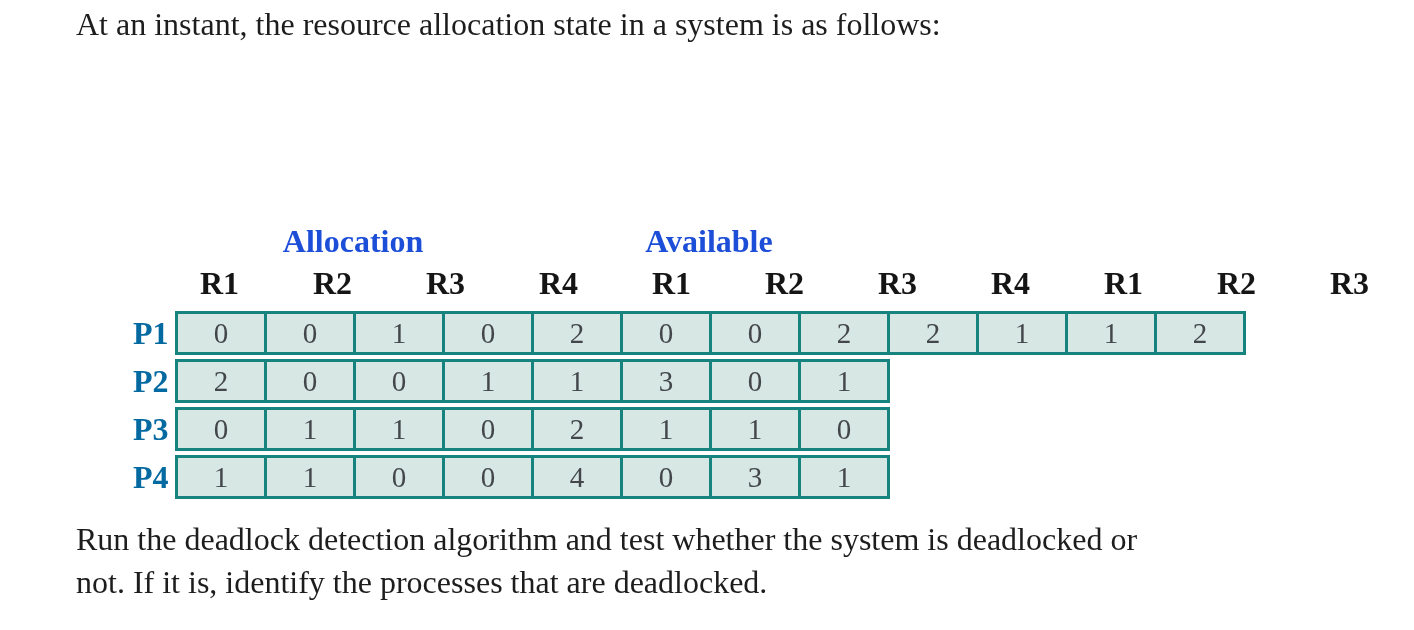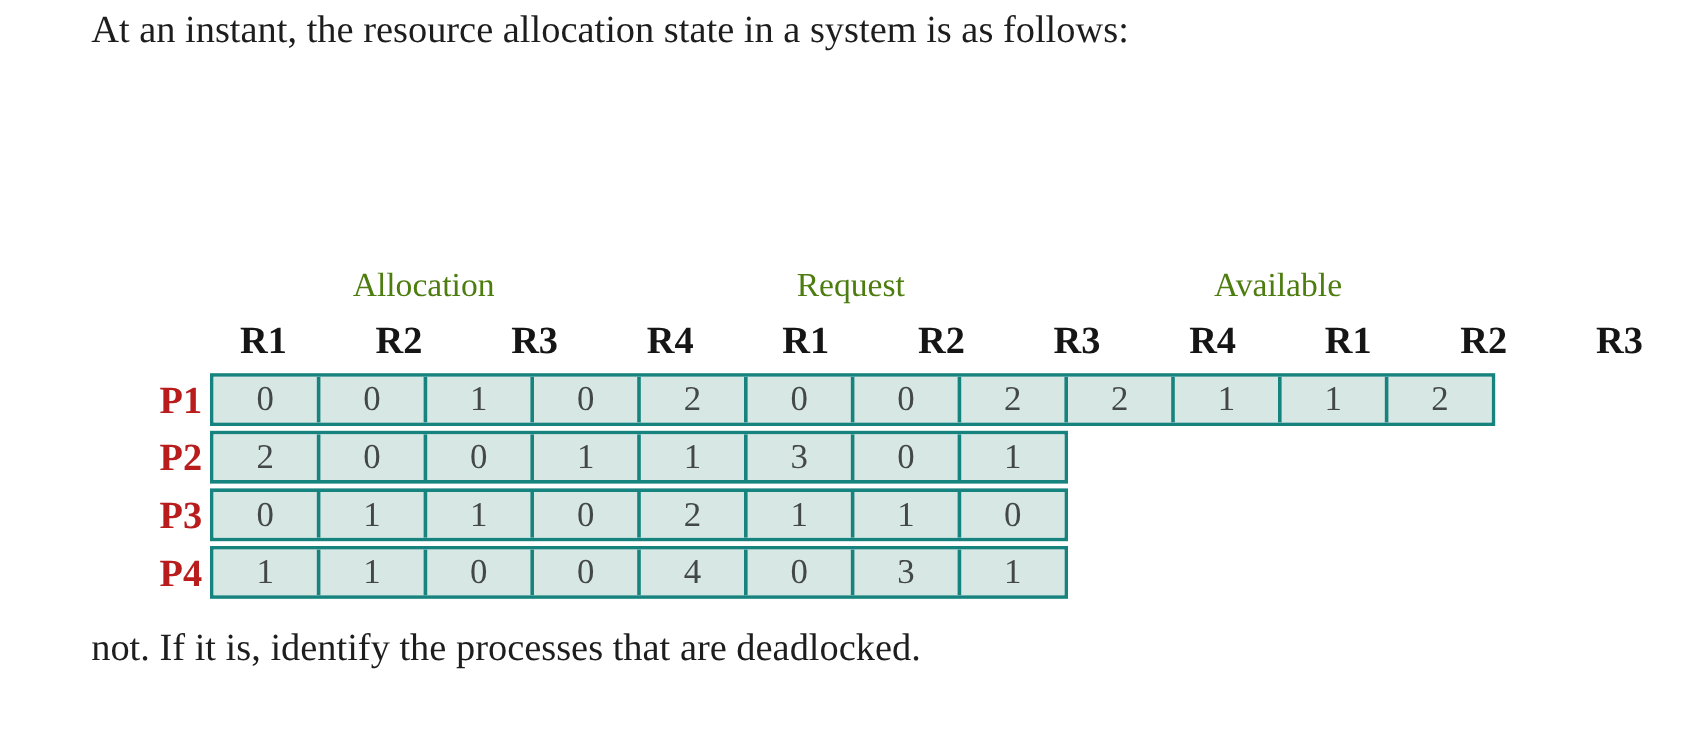--- a/index.html
+++ b/index.html
@@ -32,38 +32,38 @@
 
   .tablewrap {
     position: absolute;
     left: 133px;
     top: 223px;
   }
   .ghdr-row { display: flex; margin-left: 42px; height: 42px; }
   .ghdr {
     width: 356px;
     text-align: center;
-    font-weight: normal;
-    font-size: 28px;
-    color: #4d7c0f;
+    font-weight: bold;
+    font-size: 32px;
+    color: #1d4ed8;
   }
   .chdr-row { display: flex; margin-left: 42px; height: 46px; gap: 24px; }
   .chdr {
     width: 89px;
     text-align: center;
     font-weight: bold;
     font-size: 32px;
     color: #151515;
   }
   .prow { display: flex; margin-bottom: 4px; }
   .plabel {
     width: 42px;
     font-weight: bold;
     font-size: 32px;
-    color: #b91c1c;
+    color: #0369a1;
     display: flex;
     align-items: center;
   }
   .strip {
     display: flex;
     border: 3px solid var(--table-border);
   }
   .cell {
     width: 86px;
     height: 38px;
@@ -92,21 +92,20 @@
 <div class="page">
 
   <div class="intro">
     <div>At an instant, the resource allocation state in a system is as follows:</div>
   </div>
 
   <div class="tablewrap">
 
     <div class="ghdr-row">
       <div class="ghdr">Allocation</div>
-      <div class="ghdr">Request</div>
       <div class="ghdr">Available</div>
     </div>
 
     <div class="chdr-row">
       <div class="chdr">R1</div>
       <div class="chdr">R2</div>
       <div class="chdr">R3</div>
       <div class="chdr">R4</div>
       <div class="chdr">R1</div>
       <div class="chdr">R2</div>
@@ -174,16 +173,17 @@
         <div class="cell">4</div>
         <div class="cell">0</div>
         <div class="cell">3</div>
         <div class="cell">1</div>
       </div>
     </div>
 
   </div>
 
   <div class="outro">
+    <div>Run the deadlock detection algorithm and test whether the system is deadlocked or</div>
     <div>not. If it is, identify the processes that are deadlocked.</div>
   </div>
 
 </div>
 
 </body></html>

